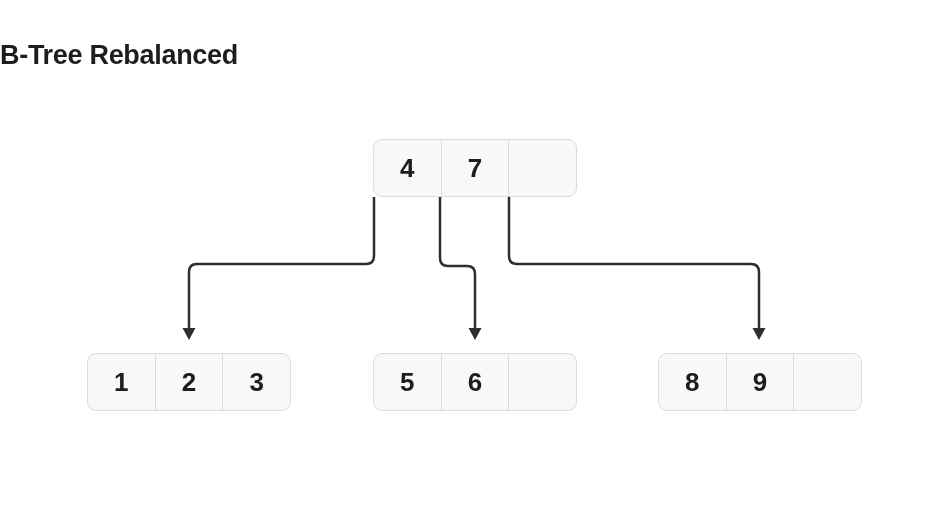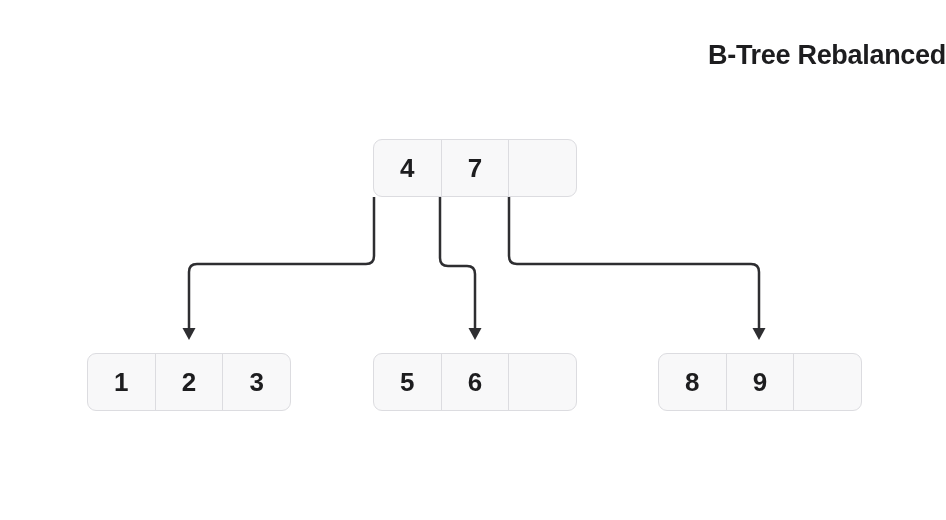--- a/index.html
+++ b/index.html
@@ -21,21 +21,21 @@
     height: 520px;
     background: var(--page-bg);
     overflow: hidden;
   }
   .title {
     position: absolute;
     top: 40px;
     left: 0;
     width: 100%;
     margin: 0;
-    text-align: right;
+    text-align: left;
     font-size: 27px;
     font-weight: 700;
     letter-spacing: -0.3px;
     color: var(--text);
   }
   .arrows {
     position: absolute;
     top: 0;
     left: 0;
     width: 946px;

